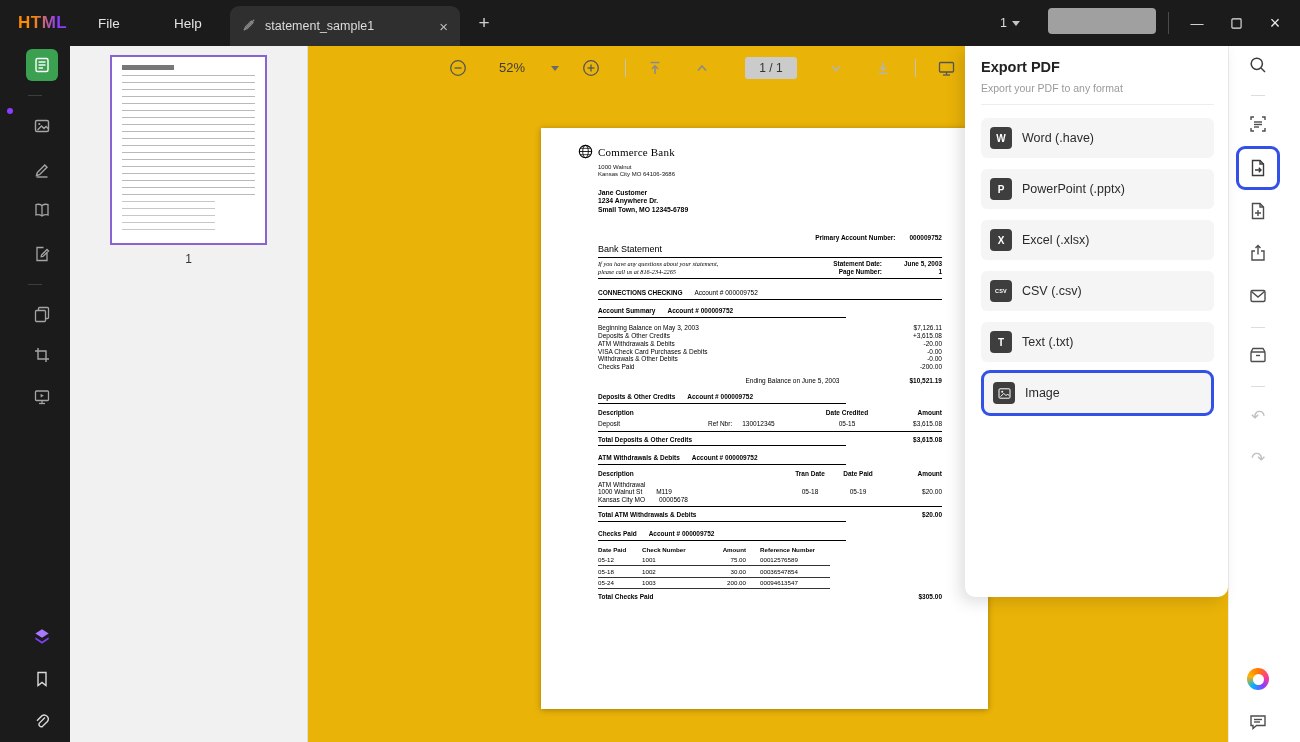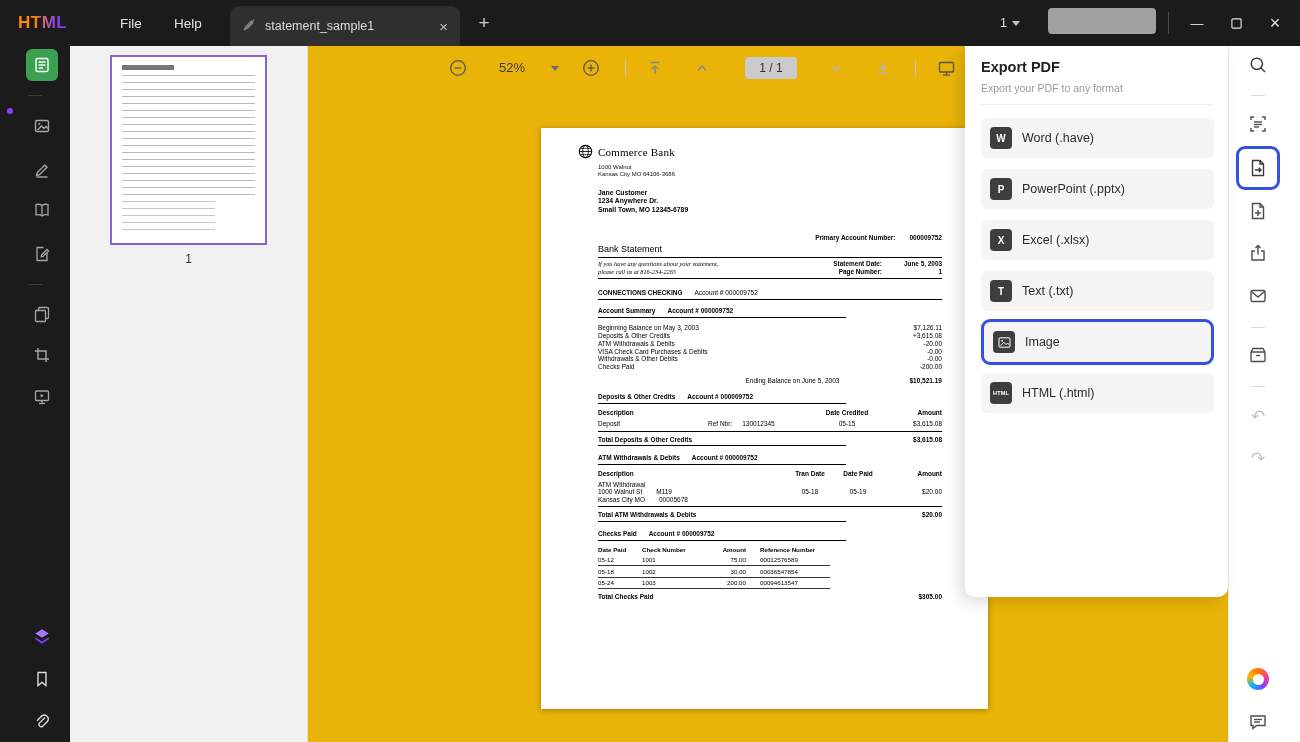--- a/index.html
+++ b/index.html
@@ -12,21 +12,21 @@
   *{margin:0;padding:0;box-sizing:border-box}
   html,body{width:1300px;height:742px;overflow:hidden}
   body{font-family:"Liberation Sans",sans-serif;background:#dedede;position:relative}
 
   
   .titlebar{position:absolute;left:0;top:0;width:1300px;height:46px;background:#1b1b1b;z-index:50}
   .logo{position:absolute;left:18px;top:13px;font-size:17px;font-weight:bold;letter-spacing:.5px;
         background:linear-gradient(90deg,var(--logo-orange) 30%,var(--logo-purple) 80%);
         -webkit-background-clip:text;background-clip:text;color:transparent}
   .menu{position:absolute;top:0;height:46px;display:flex;align-items:center;color:#e4e4e4;font-size:13.5px;cursor:default}
-  .menu-file{left:120px}
+  .menu-file{left:98px}
   .menu-help{left:174px}
   .tab{position:absolute;left:230px;top:6px;width:230px;height:40px;background:#2f2f2f;border-radius:9px 9px 0 0;
        display:flex;align-items:center;padding:0 12px;gap:9px;color:#dcdcdc;font-size:12.5px}
   .tab-title{flex:1;white-space:nowrap;overflow:hidden;text-overflow:ellipsis}
   .tab-close{color:#bdbdbd;font-size:15px;line-height:1}
   .newtab{position:absolute;left:472px;top:0;height:46px;width:24px;display:flex;align-items:center;justify-content:center;color:#cfcfcf;font-size:19px}
   .tabcount{position:absolute;left:1000px;top:0;height:46px;display:flex;align-items:center;gap:5px;color:#dddddd;font-size:12.5px}
   .caret-down{width:0;height:0;border-left:4px solid transparent;border-right:4px solid transparent;border-top:5px solid #c4c4c4}
   .gray-btn{position:absolute;left:1048px;top:8px;width:108px;height:26px;background:#a0a0a0;border-radius:4px}
   .tb-sep{position:absolute;left:1168px;top:12px;width:1px;height:22px;background:#4a4a4a}
@@ -496,37 +496,37 @@
     </div>
     <div class="xitem">
       <span class="xicon">P</span>
       <span class="xlabel">PowerPoint (.pptx)</span>
     </div>
     <div class="xitem">
       <span class="xicon">X</span>
       <span class="xlabel">Excel (.xlsx)</span>
     </div>
     <div class="xitem">
+      <span class="xicon sm">CSV</span>
+      <span class="xlabel">CSV (.csv)</span>
+    </div>
+    <div class="xitem">
       <span class="xicon">T</span>
       <span class="xlabel">Text (.txt)</span>
     </div>
     <div class="xitem selected">
       <span class="xicon">
         <svg width="13" height="13" viewBox="0 0 13 13" fill="none" stroke="#fff" stroke-width="1">
           <rect x="1" y="1.8" width="11" height="9.4" rx="1"></rect>
             <circle cx="4.2" cy="4.8" r="1" fill="#fff" stroke="none"></circle>
             <path d="M2.6 9.6 L5.8 6.4 L8 8.6 L9.6 7 L11.2 8.8"></path>
         </svg>
       </span>
       <span class="xlabel">Image</span>
     </div>
-    <div class="xitem">
-      <span class="xicon sm">HTML</span>
-      <span class="xlabel">HTML (.html)</span>
-    </div>
 
   </div>
 </div>
 
 <div class="right-rail">
   <div class="r-btn" style="top:3px">
     <svg width="20" height="20" viewBox="0 0 20 20" fill="none" stroke="#3c3c3c" stroke-width="1.5">
       <circle cx="8.8" cy="8.8" r="5.6"></circle>
         <line x1="13" y1="13" x2="17" y2="17"></line>
     </svg>

